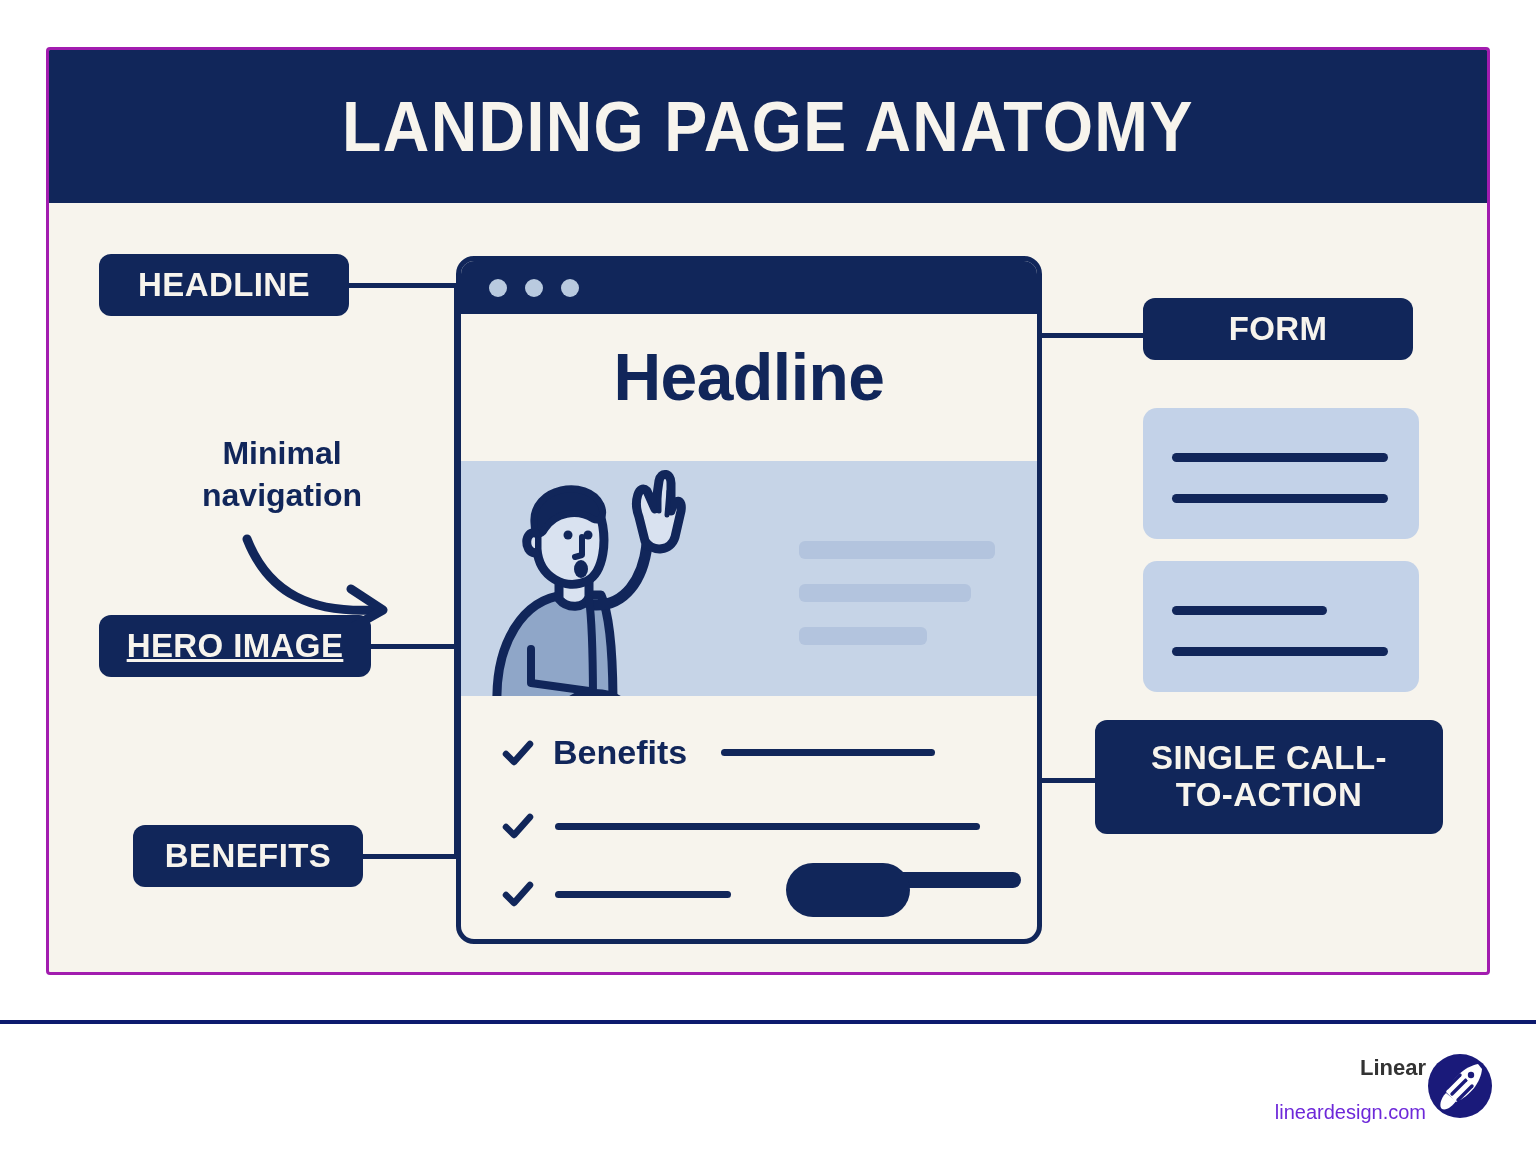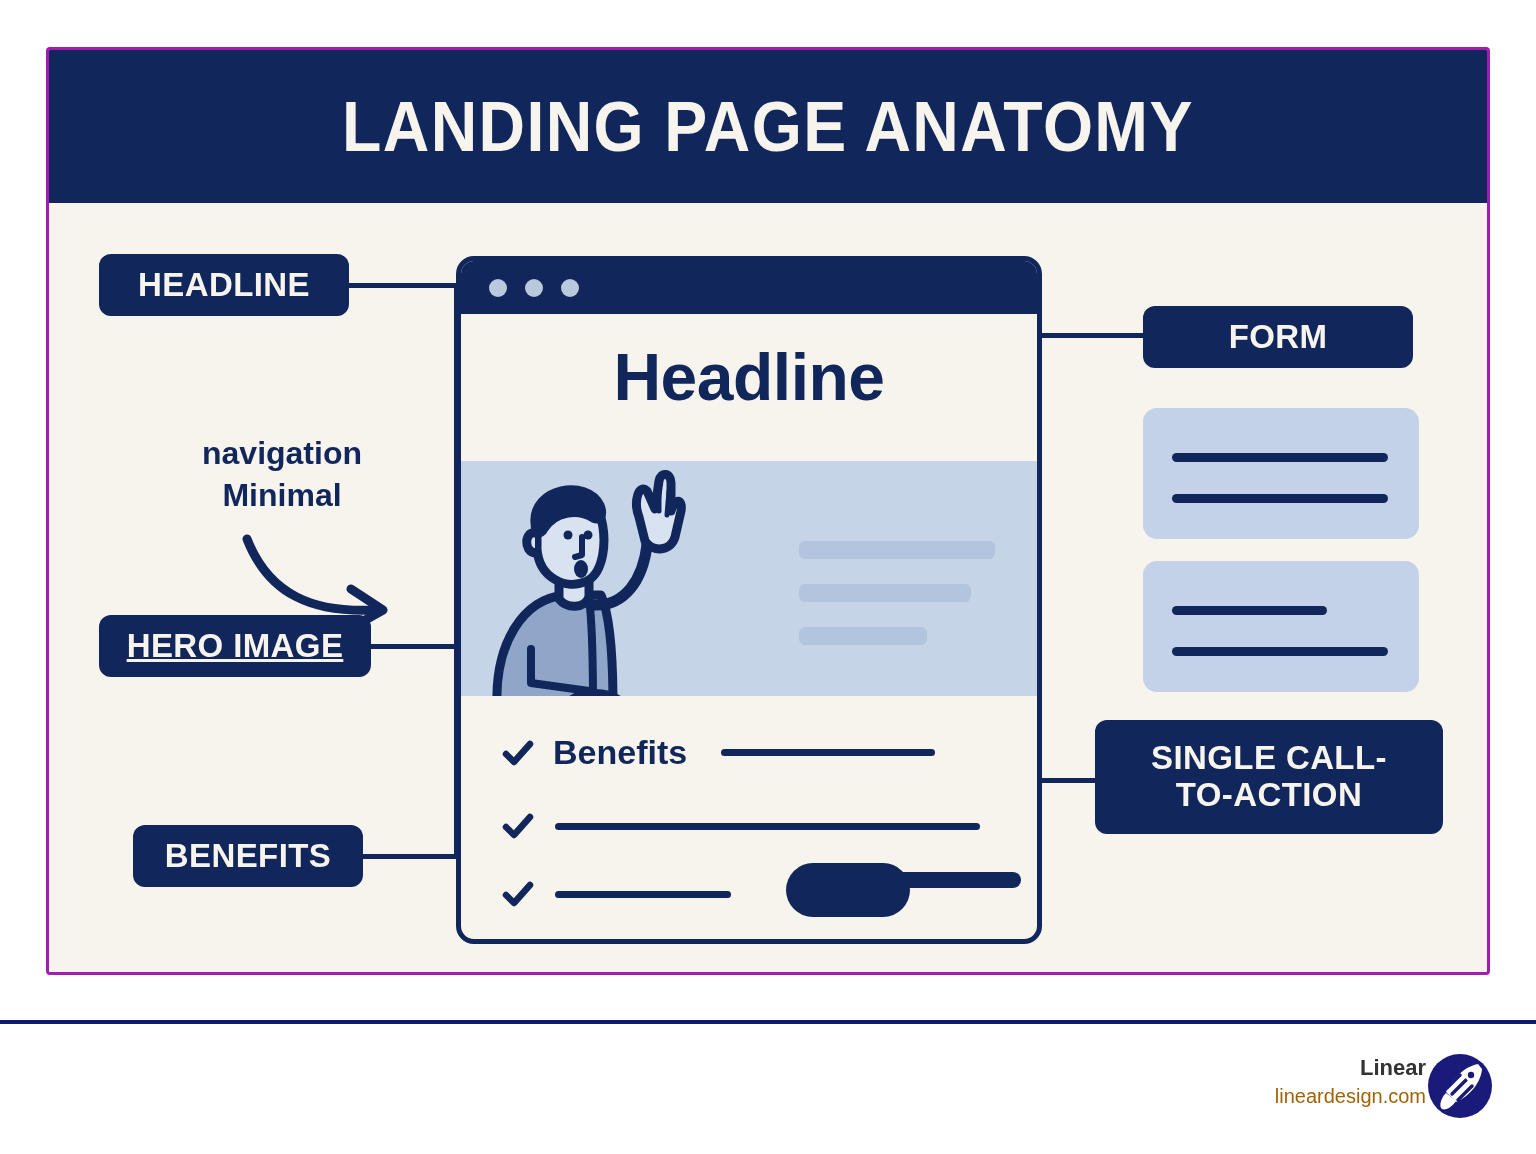--- a/index.html
+++ b/index.html
@@ -243,23 +243,23 @@
     top: 1055px;
     text-align: right;
   }
   .brand-name {
     color: #333333;
     font-size: 22px;
     font-weight: bold;
     font-family: "Liberation Sans", sans-serif;
   }
   .brand-url {
-    color: #a16207;
+    color: #6d28d9;
     font-size: 20px;
-    margin-top: 4px;
+    margin-top: 20px;
     font-family: "Liberation Sans", sans-serif;
   }
   .brand-logo {
     position: absolute;
     right: 42px;
     top: 1052px;
     width: 68px;
     height: 68px;
   }
 </style>
@@ -293,32 +293,32 @@
     </div>
 
     <div class="pill" style="left:50px; top:565px; width:272px; height:62px;text-decoration:underline;">
       <span>HERO IMAGE</span>
     </div>
 
     <div class="pill" style="left:84px; top:775px; width:230px; height:62px;">
       <span>BENEFITS</span>
     </div>
 
-    <div class="pill" style="left:1094px; top:256px; width:270px; height:62px;">
+    <div class="pill" style="left:1094px; top:248px; width:270px; height:62px;">
       <span>FORM</span>
     </div>
 
     <div class="pill" style="left:1046px; top:670px; width:348px; height:114px; flex-direction:column;">
       <span>SINGLE CALL-</span>
       <span>TO-ACTION</span>
     </div>
 
     <div class="nav-note">
+      <div>Minimal</div>
       <div>navigation</div>
-      <div>Minimal</div>
     </div>
     <svg class="nav-arrow" viewBox="0 0 170 90">
       <path d="M12 6 C 34 62, 78 80, 140 77" stroke="#11265a" stroke-width="9" fill="none" stroke-linecap="round"></path>
       <path d="M116 56 L 148 77 L 118 94" stroke="#11265a" stroke-width="9" fill="none" stroke-linecap="round" stroke-linejoin="round"></path>
     </svg>
 
     <div class="form-card" style="left:1094px; top:358px; width:276px; height:131px;">
       <div class="form-line" style="left:29px; top:45px; width:216px;"></div>
       <div class="form-line" style="left:29px; top:86px; width:216px;"></div>
     </div>

